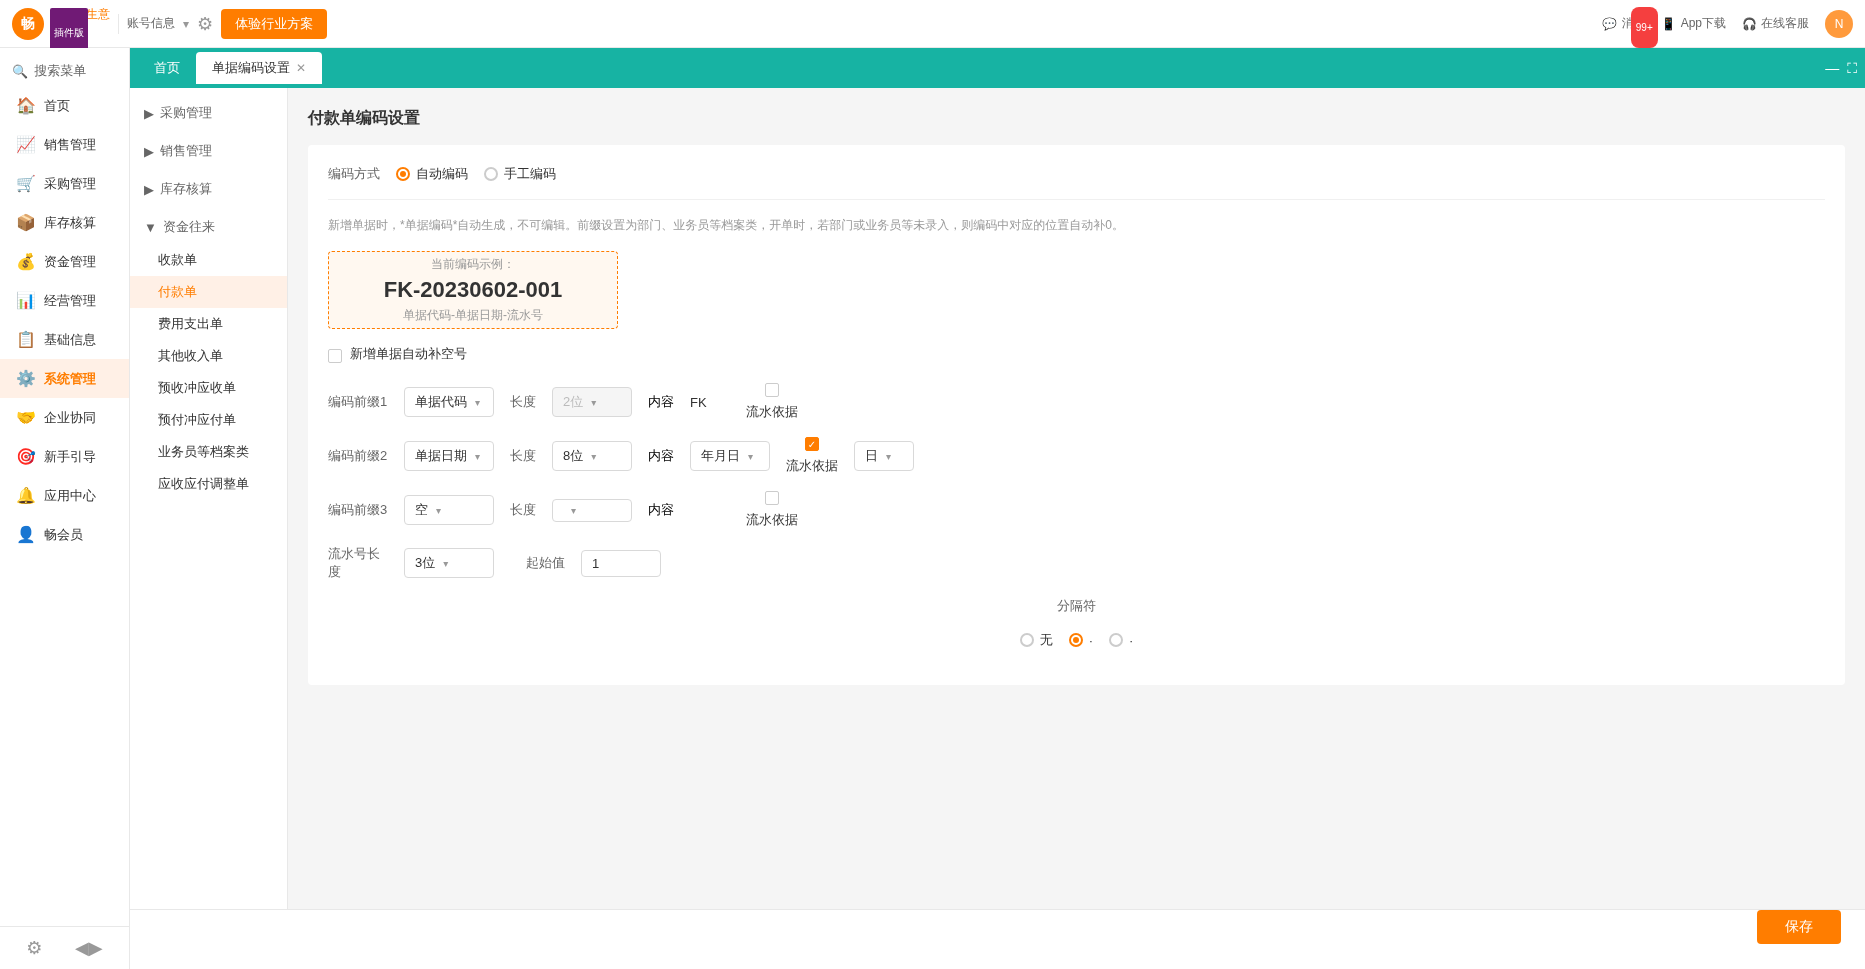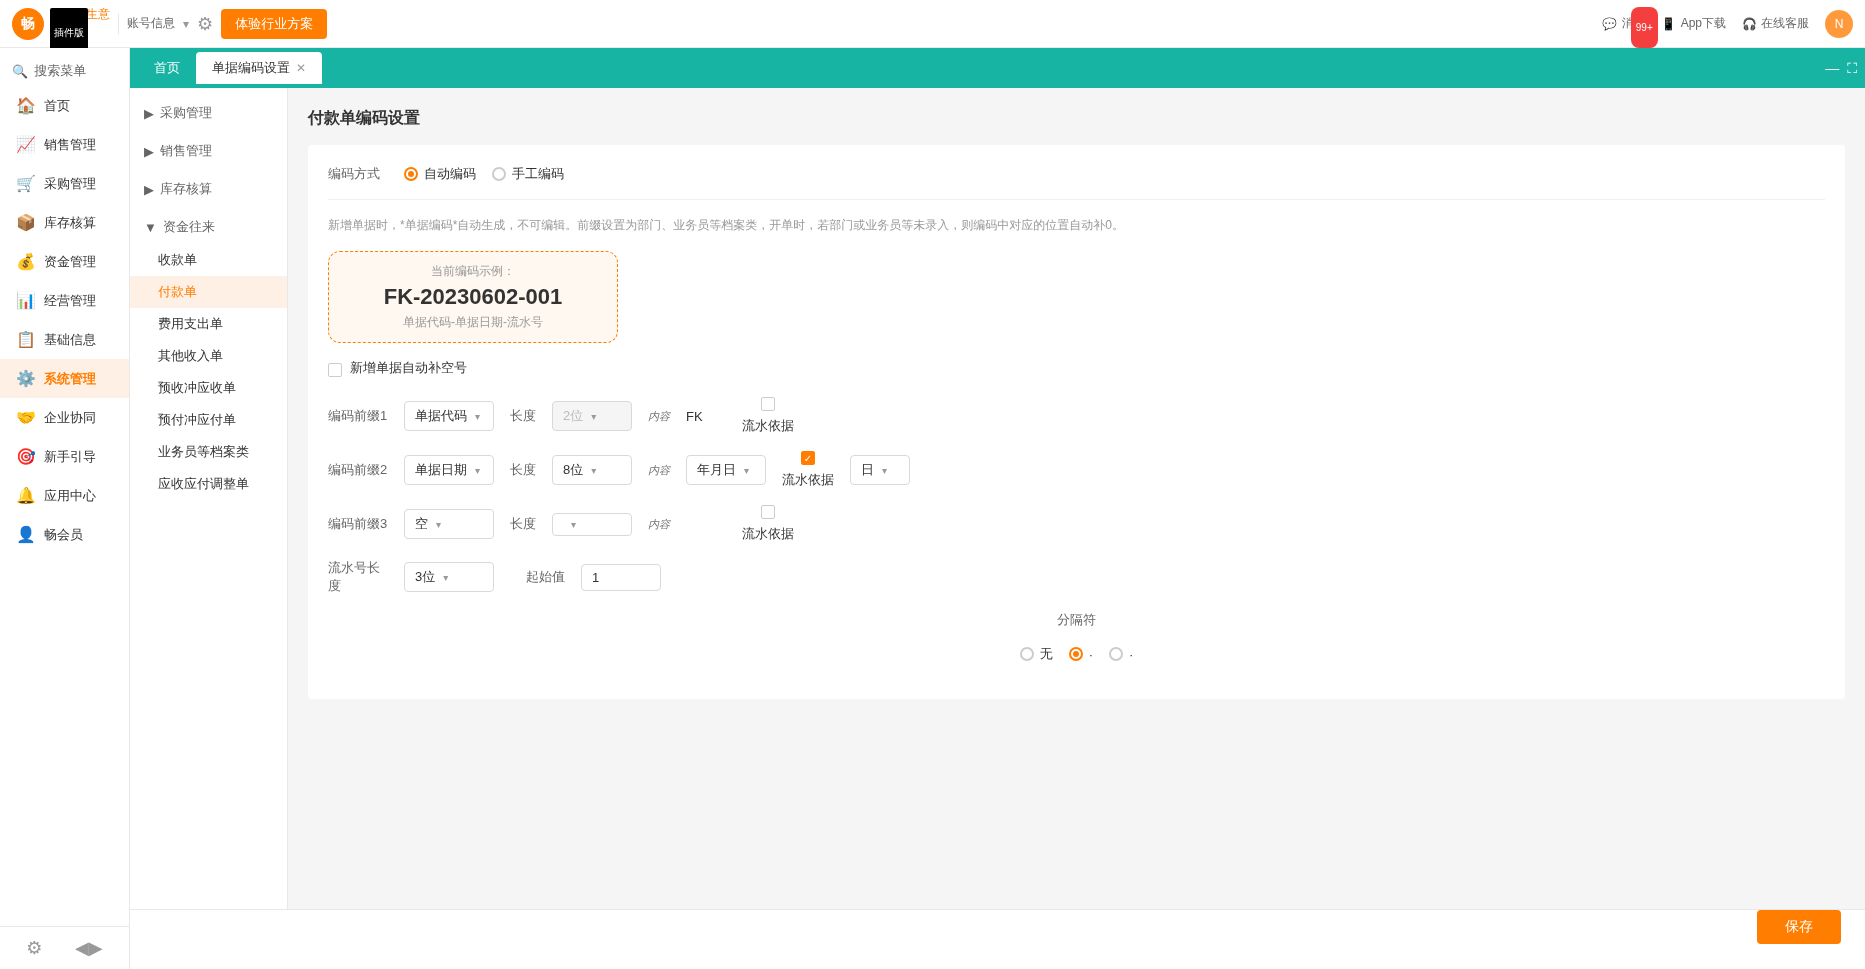--- a/index.html
+++ b/index.html
@@ -13,21 +13,21 @@
       display: flex;
       align-items: center;
       padding: 0 12px;
       justify-content: space-between;
       flex-shrink: 0;
     }
     .topbar-left { display: flex; align-items: center; gap: 8px; }
     .topbar-logo { display: flex; align-items: center; gap: 6px; }
     .logo-icon { width: 32px; height: 32px; background: #ff7d00; border-radius: 50%; display: flex; align-items: center; justify-content: center; color: #fff; font-size: 14px; font-weight: bold; }
     .logo-text { font-size: 12px; color: #ff7d00; line-height: 1.3; }
-    .logo-tag { font-size: 10px; color: #fff; background: #000000; padding: 19px 4px; border-radius: 2px; }
+    .logo-tag { font-size: 10px; color: #fff; background: #701a75; padding: 19px 4px; border-radius: 2px; }
     .topbar-divider { width: 1px; height: 20px; background: #e8e8e8; }
     .topbar-account { font-size: 12px; color: #666; }
     .topbar-arrows { display: flex; align-items: center; gap: 4px; color: #999; font-size: 12px; }
     .topbar-btn { background: #ff7d00; color: #fff; border: none; border-radius: 4px; padding: 6px 14px; font-size: 13px; cursor: pointer; }
     .topbar-right { display: flex; align-items: center; gap: 16px; }
     .topbar-right-item { display: flex; align-items: center; gap: 4px; font-size: 12px; color: #666; cursor: pointer; position: relative; }
     .badge { background: #f53f3f; color: #fff; border-radius: 8px; font-size: 10px; padding: 15px 5px; position: absolute; top: -8px; right: -12px; }
     .user-avatar { width: 28px; height: 28px; background: #ff9a3c; border-radius: 50%; display: flex; align-items: center; justify-content: center; color: #fff; font-size: 12px; }
 
     
@@ -137,37 +137,37 @@
 
     .page-title { font-size: 16px; font-weight: 600; color: #333; margin-bottom: 16px; }
 
     .encoding-card {
       background: #fff;
       border-radius: 4px;
       padding: 20px;
     }
 
     
-    .encoding-method { display: flex; align-items: center; gap: 24px; padding-bottom: 16px; border-bottom: 1px solid #f0f0f0; margin-bottom: 16px; }
+    .encoding-method { display: flex; align-items: center; gap: 16px; padding-bottom: 16px; border-bottom: 1px solid #f0f0f0; margin-bottom: 16px; }
     .encoding-label { font-size: 13px; color: #666; }
     .radio-group { display: flex; align-items: center; gap: 16px; }
     .radio-item { display: flex; align-items: center; gap: 6px; font-size: 13px; color: #333; cursor: pointer; }
     .radio-dot { width: 14px; height: 14px; border-radius: 50%; border: 2px solid #ccc; display: flex; align-items: center; justify-content: center; }
     .radio-dot.active { border-color: #ff7d00; background: #fff; }
     .radio-dot.active::after { content: ''; width: 6px; height: 6px; background: #ff7d00; border-radius: 50%; display: block; }
 
     
     .desc-text { font-size: 12px; color: #999; margin-bottom: 16px; line-height: 1.6; }
 
     
     .code-preview {
       border: 1px dashed #ff7d00;
       background: #fff8f0;
-      border-radius: 12px;
-      padding: 11px 24px;
+      border-radius: 4px;
+      padding: 4px 24px;
       display: inline-block;
       margin-bottom: 16px;
       text-align: center;
       min-width: 290px;
     }
     .code-preview-main { font-size: 22px; font-weight: 600; color: #333; }
     .code-preview-sub { font-size: 12px; color: #999; margin-top: 4px; }
 
     
     .auto-fill-row { display: flex; align-items: flex-end; gap: 8px; margin-bottom: 20px; font-size: 13px; color: #333; }
@@ -177,21 +177,21 @@
     .form-row { display: flex; align-items: center; gap: 16px; margin-bottom: 16px; }
     .form-label { font-size: 13px; color: #666; width: 60px; flex-shrink: 0; }
     .form-select {
       display: flex; align-items: center; border: 1px solid #d9d9d9; border-radius: 4px; padding: 5px 10px; font-size: 13px; color: #333; background: #fff; cursor: pointer; gap: 4px; min-width: 90px;
     }
     .form-select .arrow { color: #999; font-size: 10px; margin-left: 4px; }
     .form-input {
       border: 1px solid #d9d9d9; border-radius: 4px; padding: 5px 10px; font-size: 13px; color: #333; background: #fff; min-width: 80px;
     }
     .length-label { font-size: 13px; color: #666; }
-    .content-label { font-size: 11px; color: #737373; font-style: italic; }
+    .content-label { font-size: 13px; color: #000000; }
     .content-value { font-size: 13px; color: #333; min-width: 40px; }
     .checkbox-inline { display: flex; align-items: center; gap: 6px; font-size: 13px; color: #333; flex-direction: column; }
     .checkbox-checked { width: 14px; height: 14px; border: 1px solid #ff7d00; background: #ff7d00; border-radius: 2px; display: flex; align-items: center; justify-content: center; cursor: pointer; color: #fff; font-size: 10px; }
     .checkbox-unchecked { width: 14px; height: 14px; border: 1px solid #ccc; border-radius: 2px; cursor: pointer; }
 
     
     .separator-row { display: flex; align-items: center; gap: 16px; margin-bottom: 16px; flex-direction: column; }
     .sep-label { font-size: 13px; color: #666; }
     .sep-radio-group { display: flex; align-items: center; gap: 16px; }
     .sep-radio-item { display: flex; align-items: center; gap: 6px; font-size: 13px; color: #333; cursor: pointer; }

